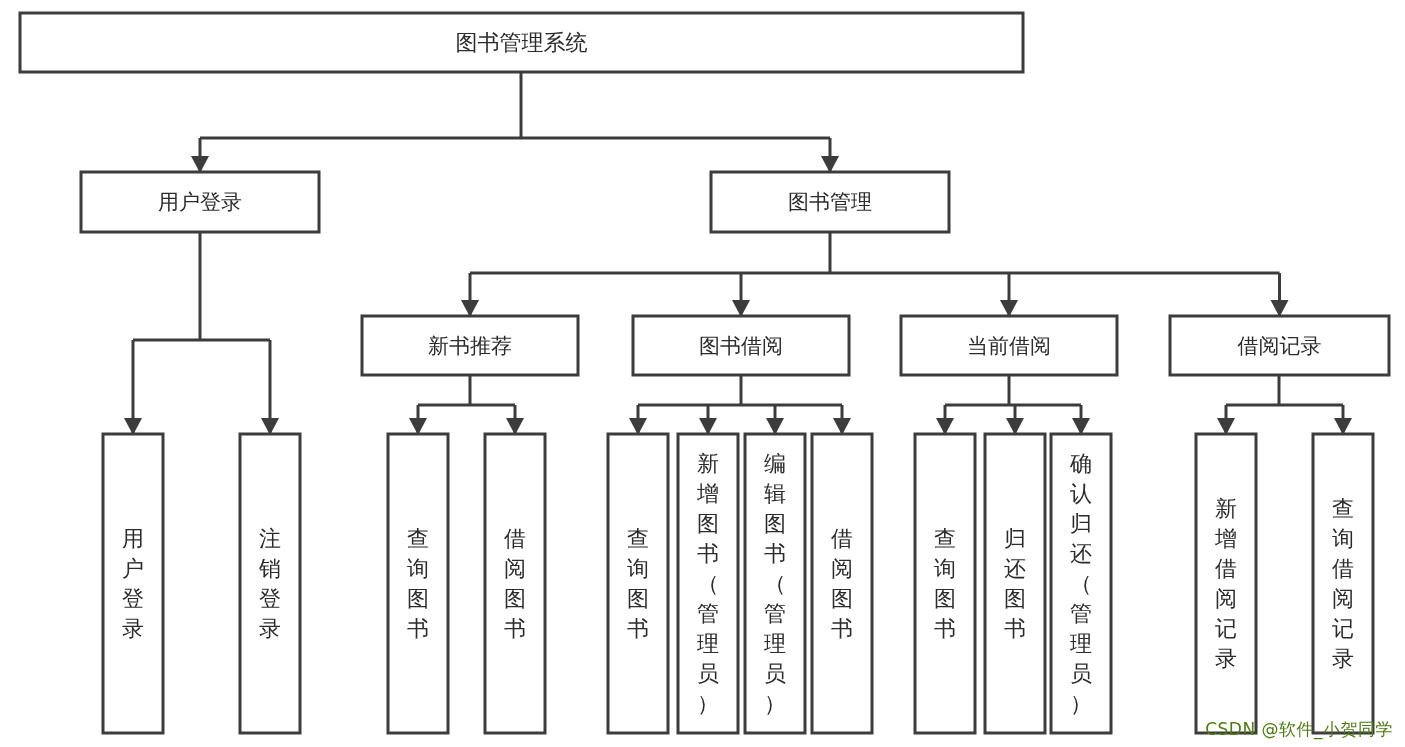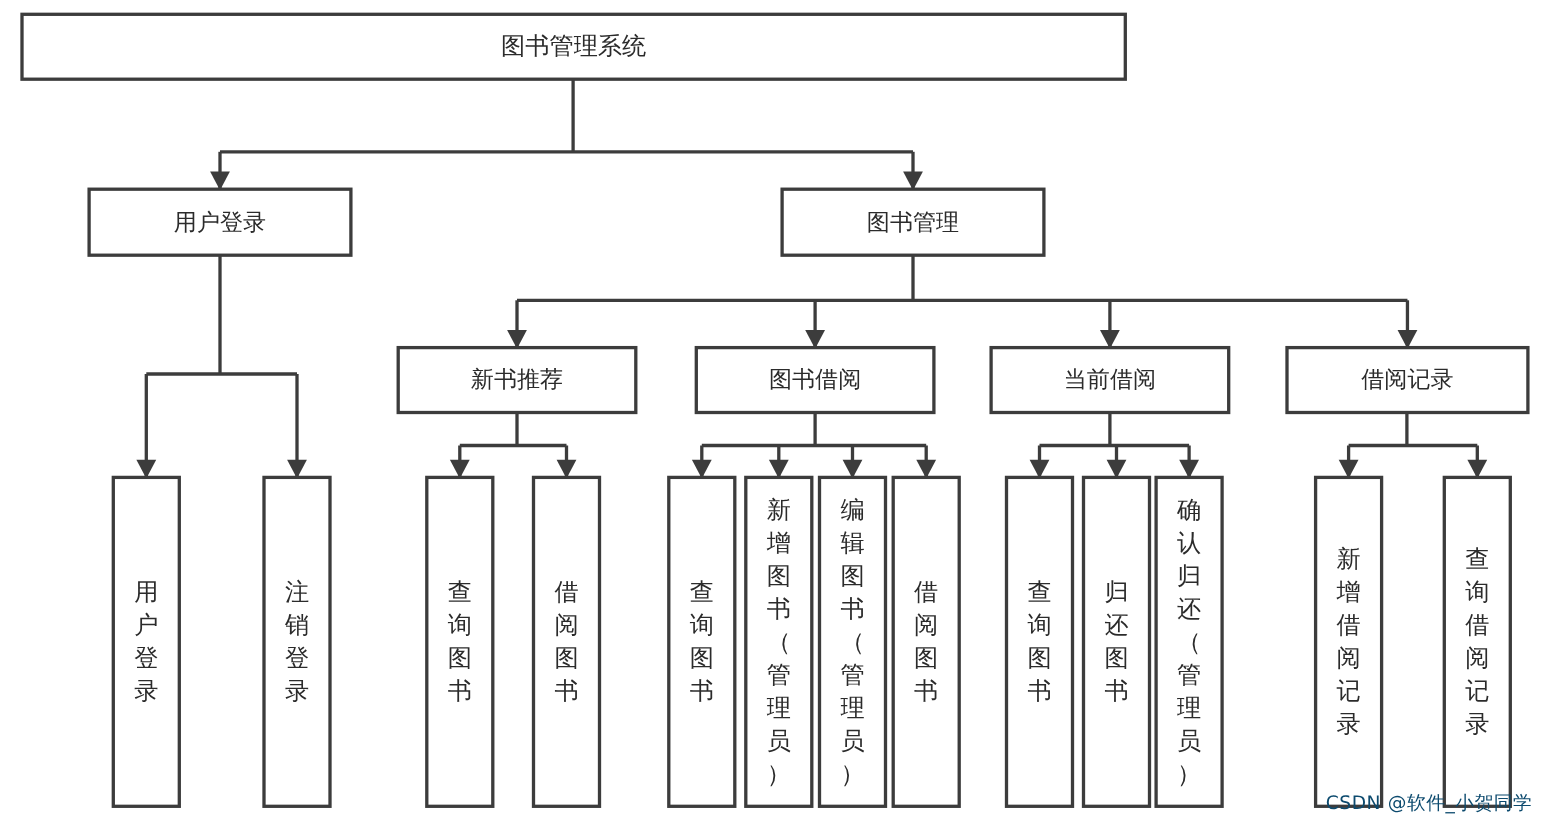--- a/index.html
+++ b/index.html
@@ -58,21 +58,21 @@
   .arrow-head {
     fill: #3c3c3c;
     stroke: none;
   }
   .watermark {
     position: absolute;
     right: 12px;
     bottom: 6px;
     font-family: "DejaVu Sans", "Liberation Sans", sans-serif;
     font-size: 17px;
-    color: #0c4a6e;
+    color: #4d7c0f;
     letter-spacing: 0.5px;
     white-space: nowrap;
     user-select: none;
     pointer-events: none;
     margin-top: 44px;
   }
 </style>
 </head>
 <body>
 

